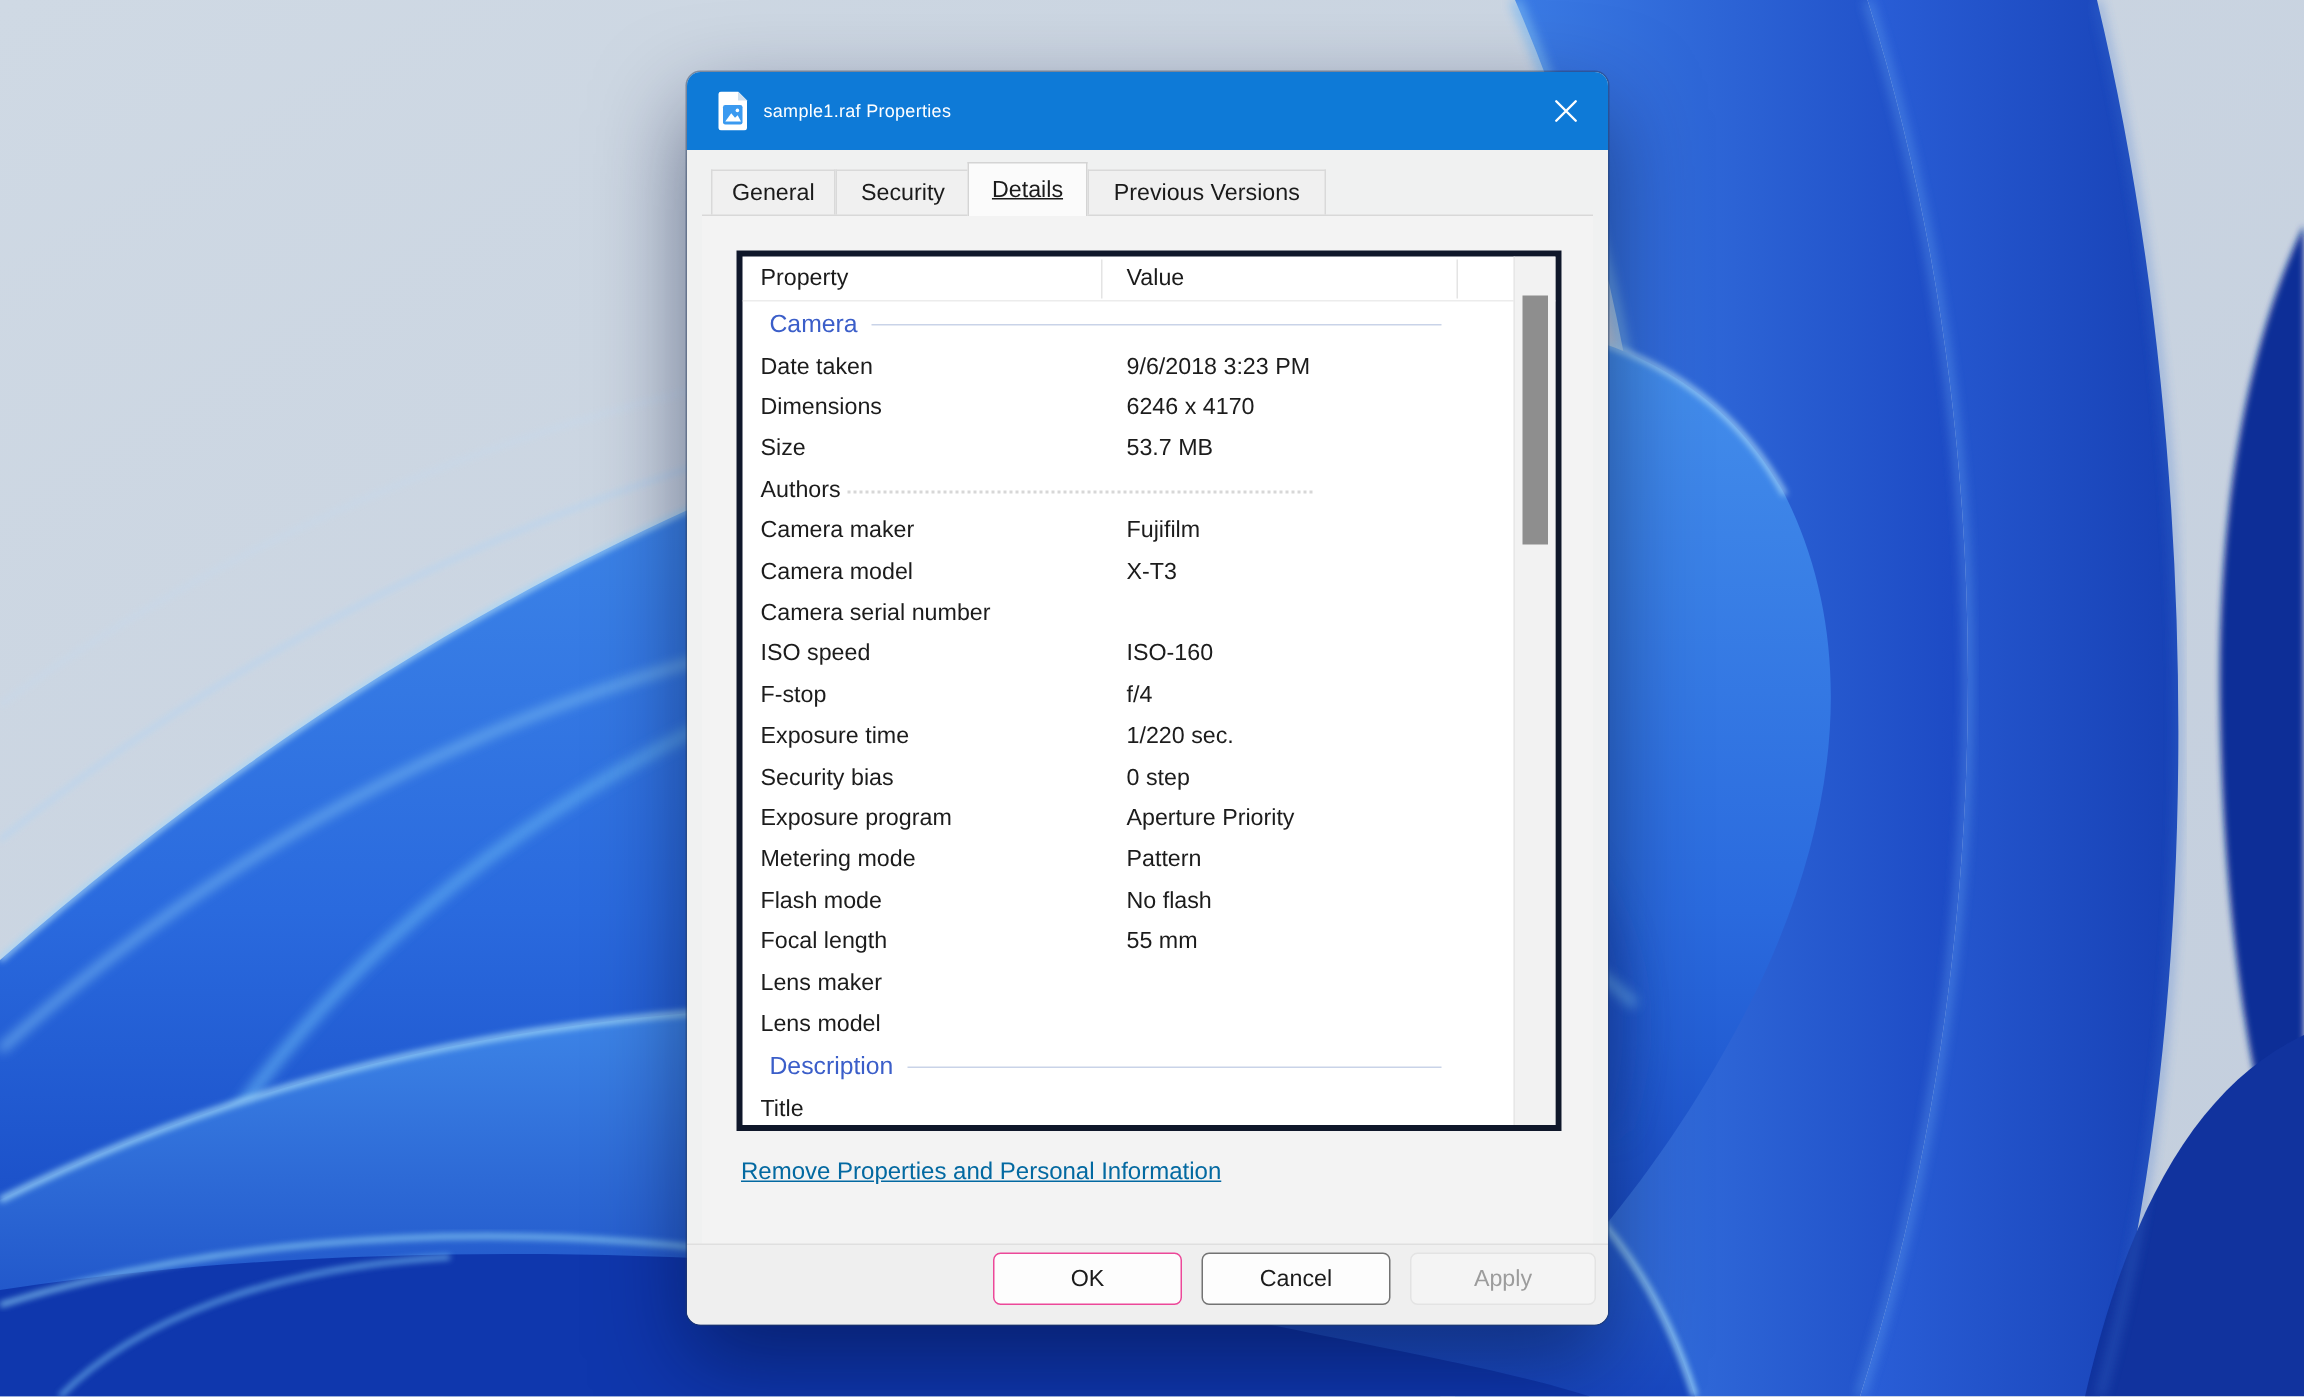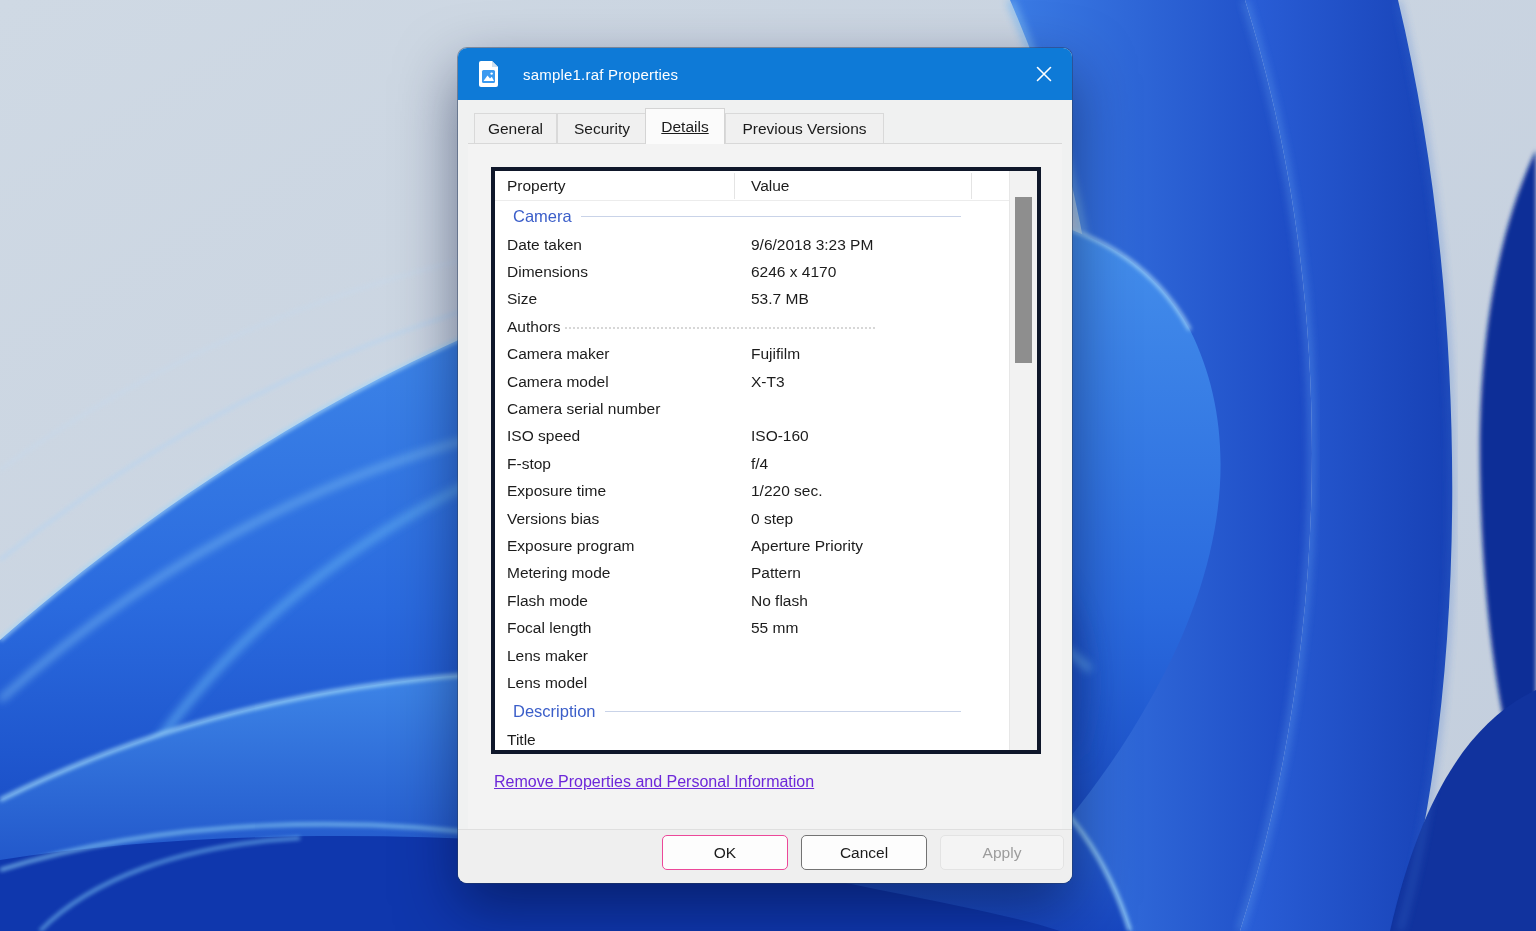--- a/index.html
+++ b/index.html
@@ -13,21 +13,21 @@
   .dialog {
     position:absolute; left:458px; top:48px; width:614px; height:835px;
     background:#f0f1f1; border-radius:9px; overflow:hidden;
     box-shadow:0 0 0 1px rgba(40,60,90,.45), 0 24px 60px rgba(0,10,50,.5);
   }
   .titlebar {
     position:absolute; left:0; top:0; right:0; height:52px;
     background:#0e7ad7; display:flex; align-items:center; color:#fff;
   }
   .titlebar .fileicon { width:21px; height:26px; margin-left:20px; position:relative; flex:0 0 auto; }
-  .titlebar .title { margin-left:24px; font-size:15px; letter-spacing:.2px; }
+  .titlebar .title { margin-left:10px; font-size:12px; letter-spacing:.2px; }
   .closebtn {
     position:absolute; right:2px; top:0; width:52px; height:52px;
     display:flex; align-items:center; justify-content:center; cursor:pointer;
   }
 
   
   .tab {
     position:absolute; height:30px; top:65px; background:#f0f0f0;
     border:1px solid #d9d9d9; border-bottom:none;
     display:flex; align-items:center; justify-content:center;
@@ -63,21 +63,21 @@
 
   
   .vscroll {
     position:absolute; top:0; right:0; width:28px; height:100%;
     background:#f2f2f2; border-left:1px solid #e7e7e7; z-index:5;
   }
   .vthumb { position:absolute; left:5px; width:17px; top:26px; height:166px; background:#8e8e8e; }
 
   
   .remove-link {
-    position:absolute; left:36px; top:725px; font-size:16px; color:#6d28d9;
+    position:absolute; left:36px; top:725px; font-size:16px; color:#0369a1;
     text-decoration:underline; z-index:4; cursor:pointer;
   }
   .footer-divider { position:absolute; left:0; right:0; top:781px; height:1px; background:#dfdfdf; }
   .button-strip { position:absolute; left:0; right:0; top:782px; bottom:0; background:#efefef; }
   .btn {
     position:absolute; top:787px; height:35px; border-radius:5px; font-size:15.5px;
     background:#fdfdfd; border:1px solid #737373; color:#1b1b1b; z-index:5;
     font-family:"Liberation Sans", sans-serif; cursor:pointer;
   }
   .btn.ok { left:204px; width:126px; border:1px solid #ec4899; }
@@ -225,21 +225,21 @@
           </div>
           <div class="prow">
             <span class="prop">F-stop</span>
             <span class="val">f/4</span>
           </div>
           <div class="prow">
             <span class="prop">Exposure time</span>
             <span class="val">1/220 sec.</span>
           </div>
           <div class="prow">
-            <span class="prop">Versions bias</span>
+            <span class="prop">Security bias</span>
             <span class="val">0 step</span>
           </div>
           <div class="prow">
             <span class="prop">Exposure program</span>
             <span class="val">Aperture Priority</span>
           </div>
           <div class="prow">
             <span class="prop">Metering mode</span>
             <span class="val">Pattern</span>
           </div>

